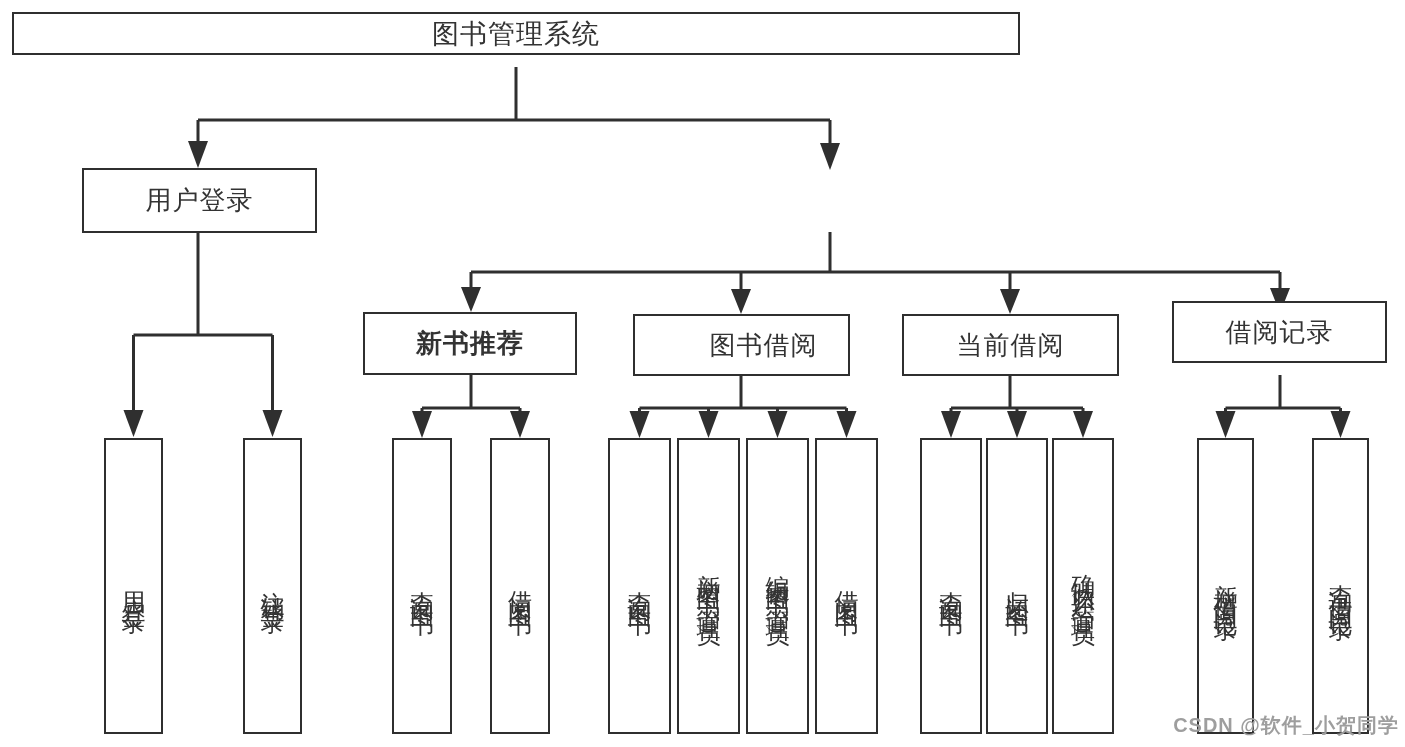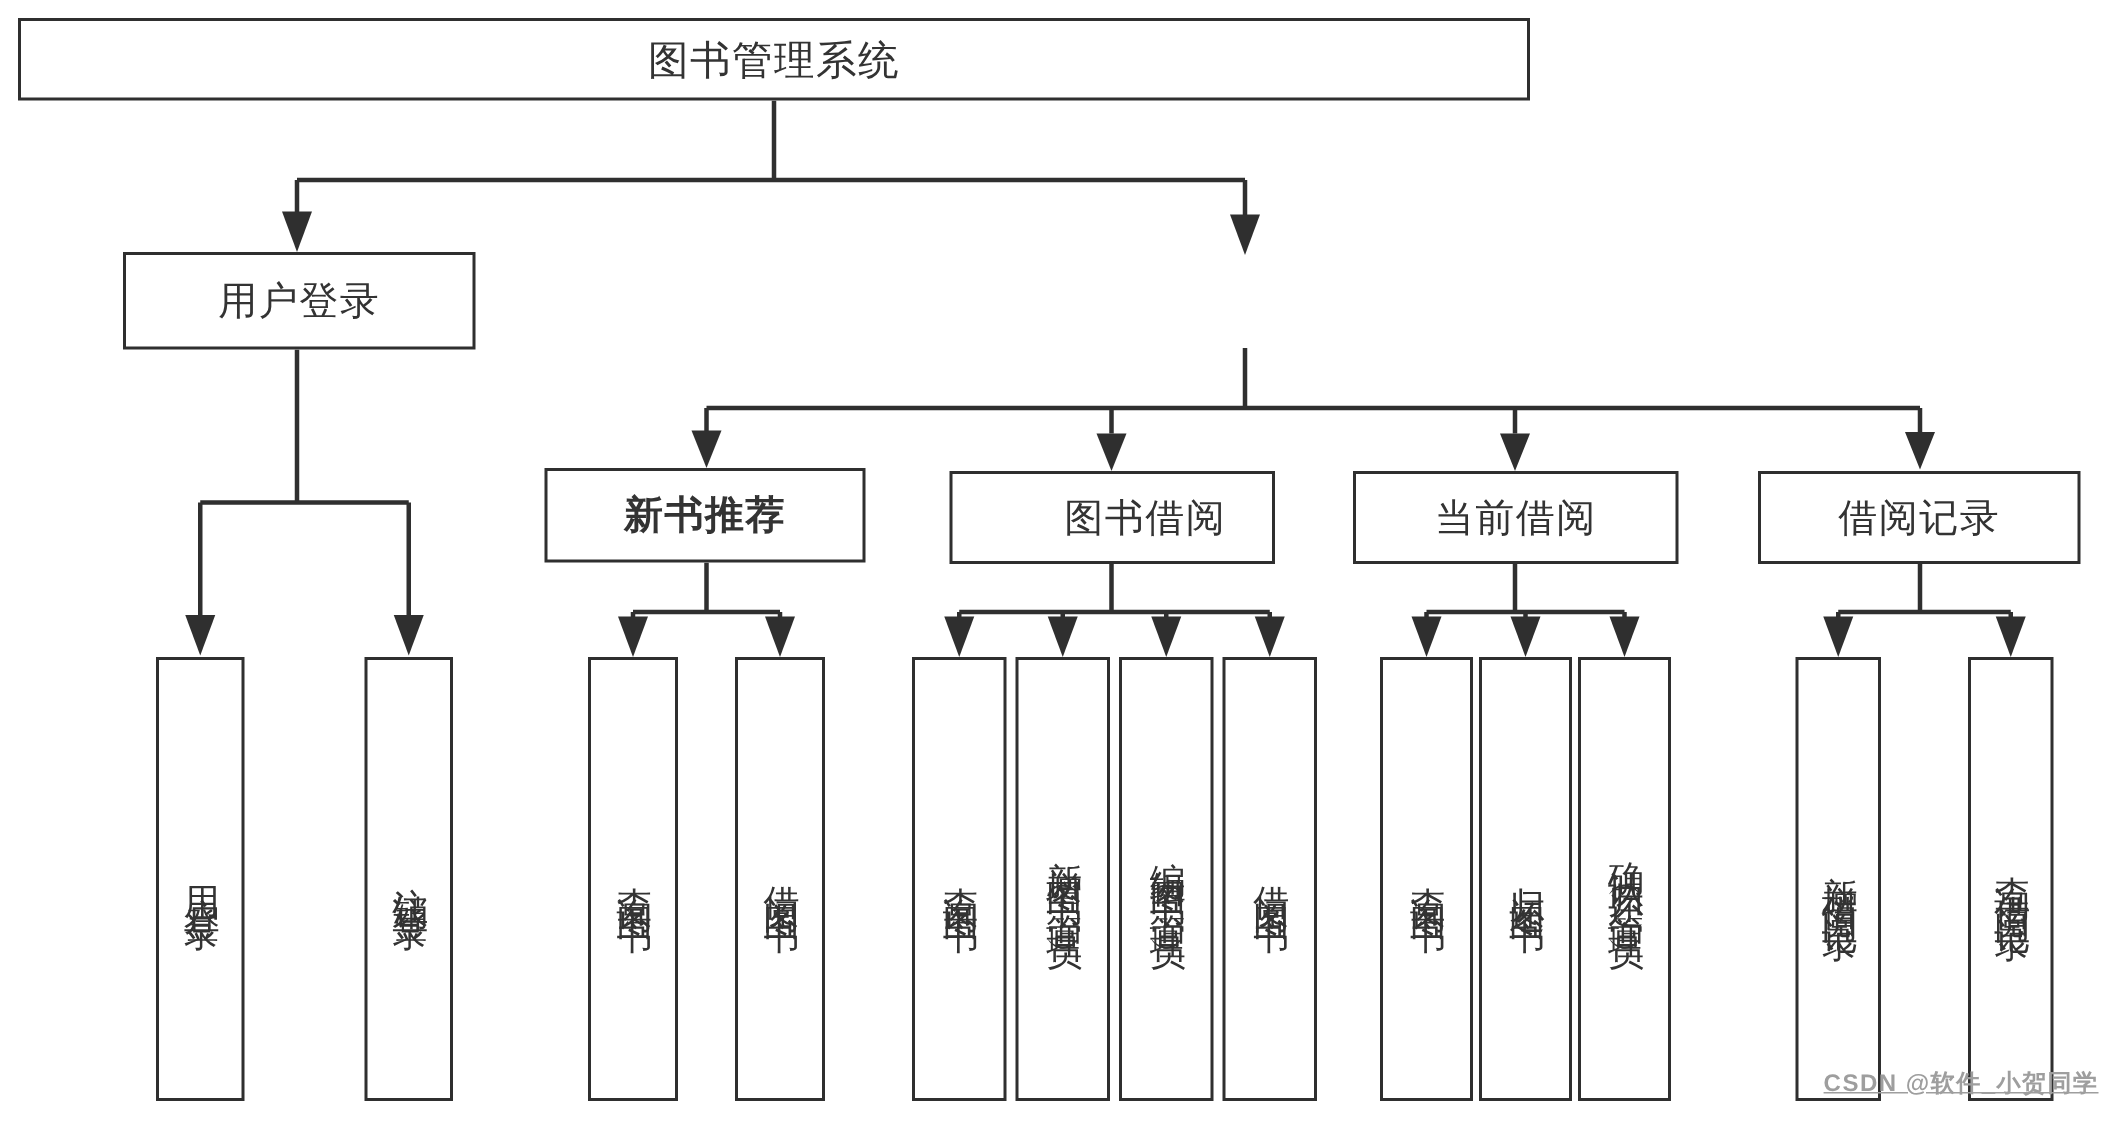--- a/index.html
+++ b/index.html
@@ -33,49 +33,48 @@
   .leaf{top:438px;height:296px;}
   .leaf .vtext{
     writing-mode:vertical-rl;
     text-orientation:mixed;
     font-size:24px;
     letter-spacing:7px;
     line-height:1;
     white-space:nowrap;
   }
   
-  .pos-root{left:12px;top:12px;width:1008px;height:55px;}
+  .pos-root{left:12px;top:12px;width:1008px;height:43px;}
   .pos-l1a{left:82px;top:168px;width:235px;height:65px;}
   .pos-l1b{left:713px;top:170px;width:232px;height:62px;}
   .pos-l2a{left:363px;top:312px;width:214px;height:63px;font-weight:bold;}
   .pos-l2b{left:633px;top:314px;width:217px;height:62px;padding-left:44px;}
   .pos-l2c{left:902px;top:314px;width:217px;height:62px;}
-  .pos-l2d{left:1172px;top:314px;width:215px;height:62px;}
+  .pos-l2d{left:1172px;top:301px;width:215px;height:62px;}
   .pos-a1{left:104px;width:59px;}
   .pos-a2{left:243px;width:59px;}
   .pos-b1{left:392px;width:60px;}
   .pos-b2{left:490px;width:60px;}
   .pos-c1{left:608px;width:63px;}
   .pos-c2{left:677px;width:63px;}
   .pos-c3{left:746px;width:63px;}
   .pos-c4{left:815px;width:63px;}
   .pos-d1{left:920px;width:62px;}
   .pos-d2{left:986px;width:62px;}
   .pos-d3{left:1052px;width:62px;}
   .pos-e1{left:1197px;width:57px;}
   .pos-e2{left:1312px;width:57px;}
   #watermark{
     position:absolute;
     right:6px;top:712px;
-    font-size:16px;
+    font-size:20px;
     letter-spacing:1px;
     color:var(--wm);
     font-weight:bold;
     white-space:nowrap;
-    text-decoration:underline;
   }
 </style>
 </head>
 <body>
 
 <div id="stage">
 
   <svg id="wires" viewBox="0 0 1405 747" xmlns="http://www.w3.org/2000/svg" aria-hidden="true">
     <g stroke="#2f2f2f" stroke-width="3" fill="none">
 

